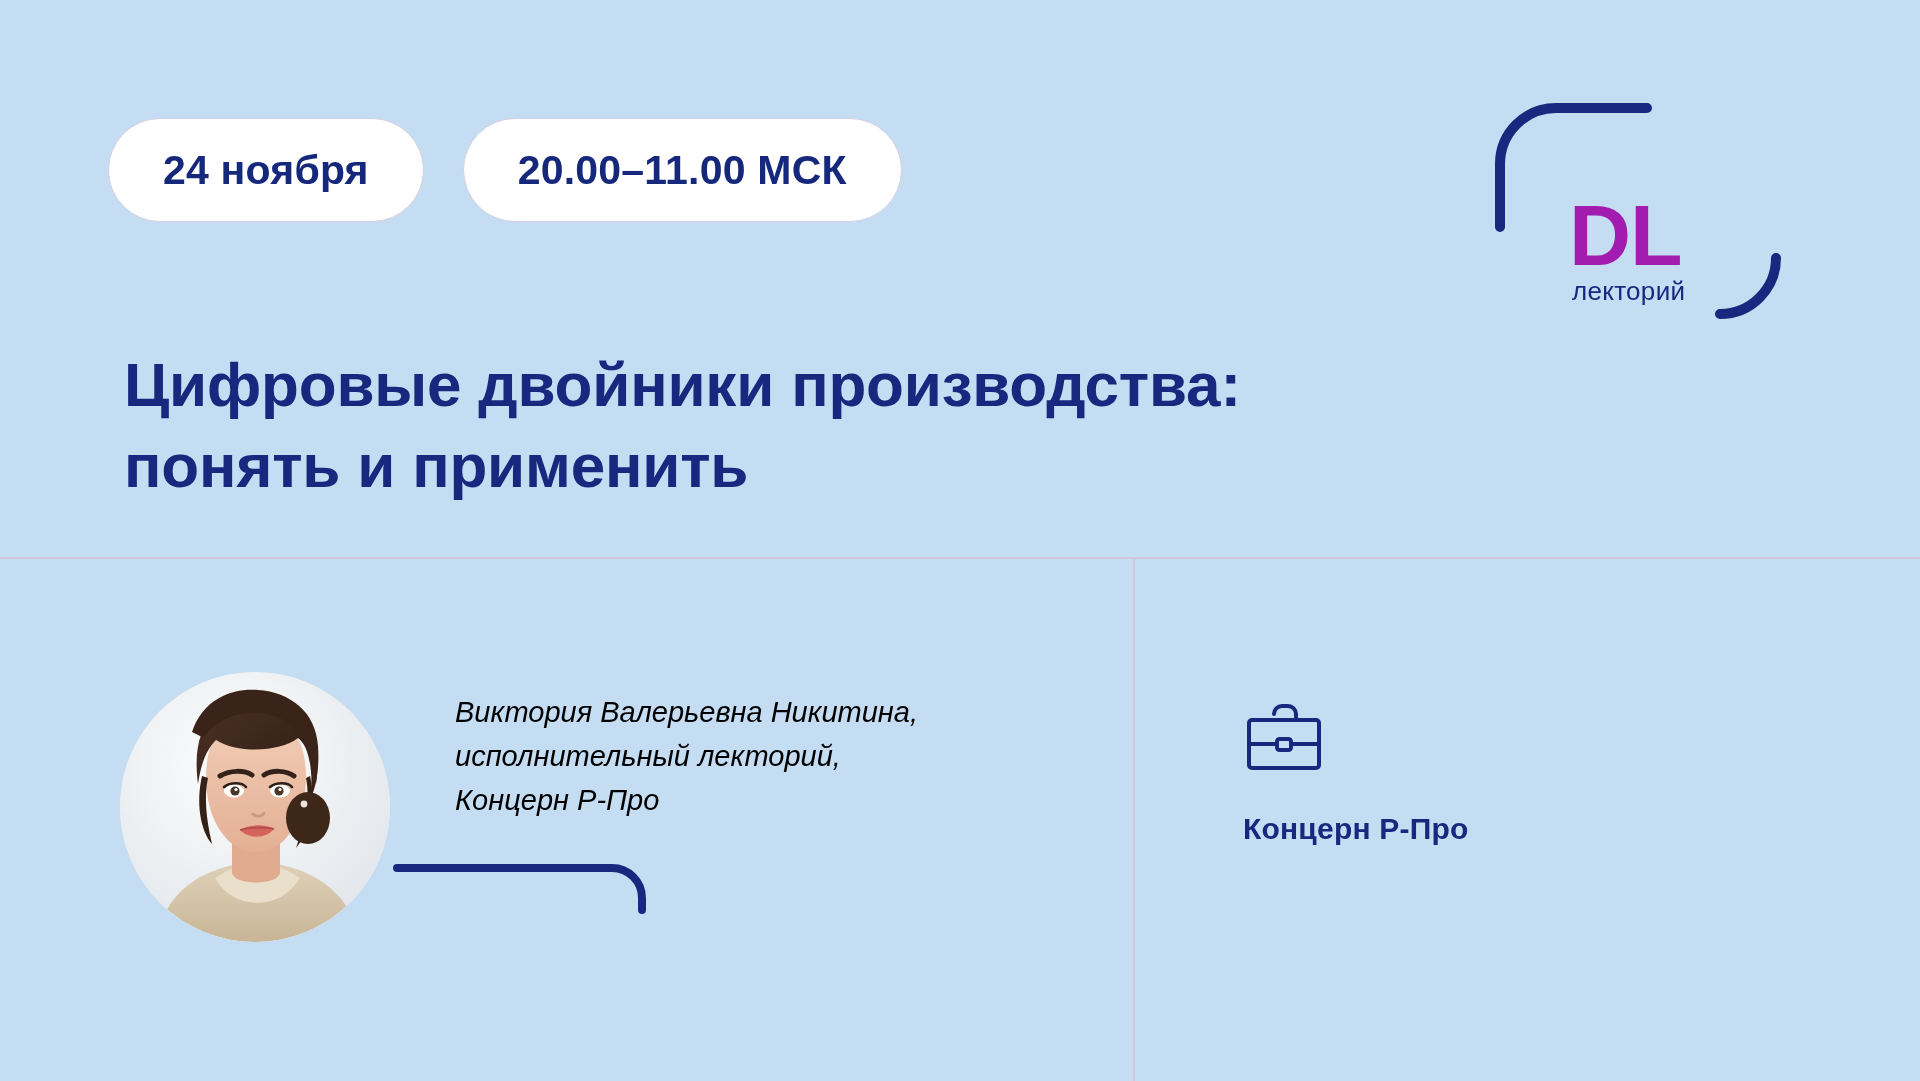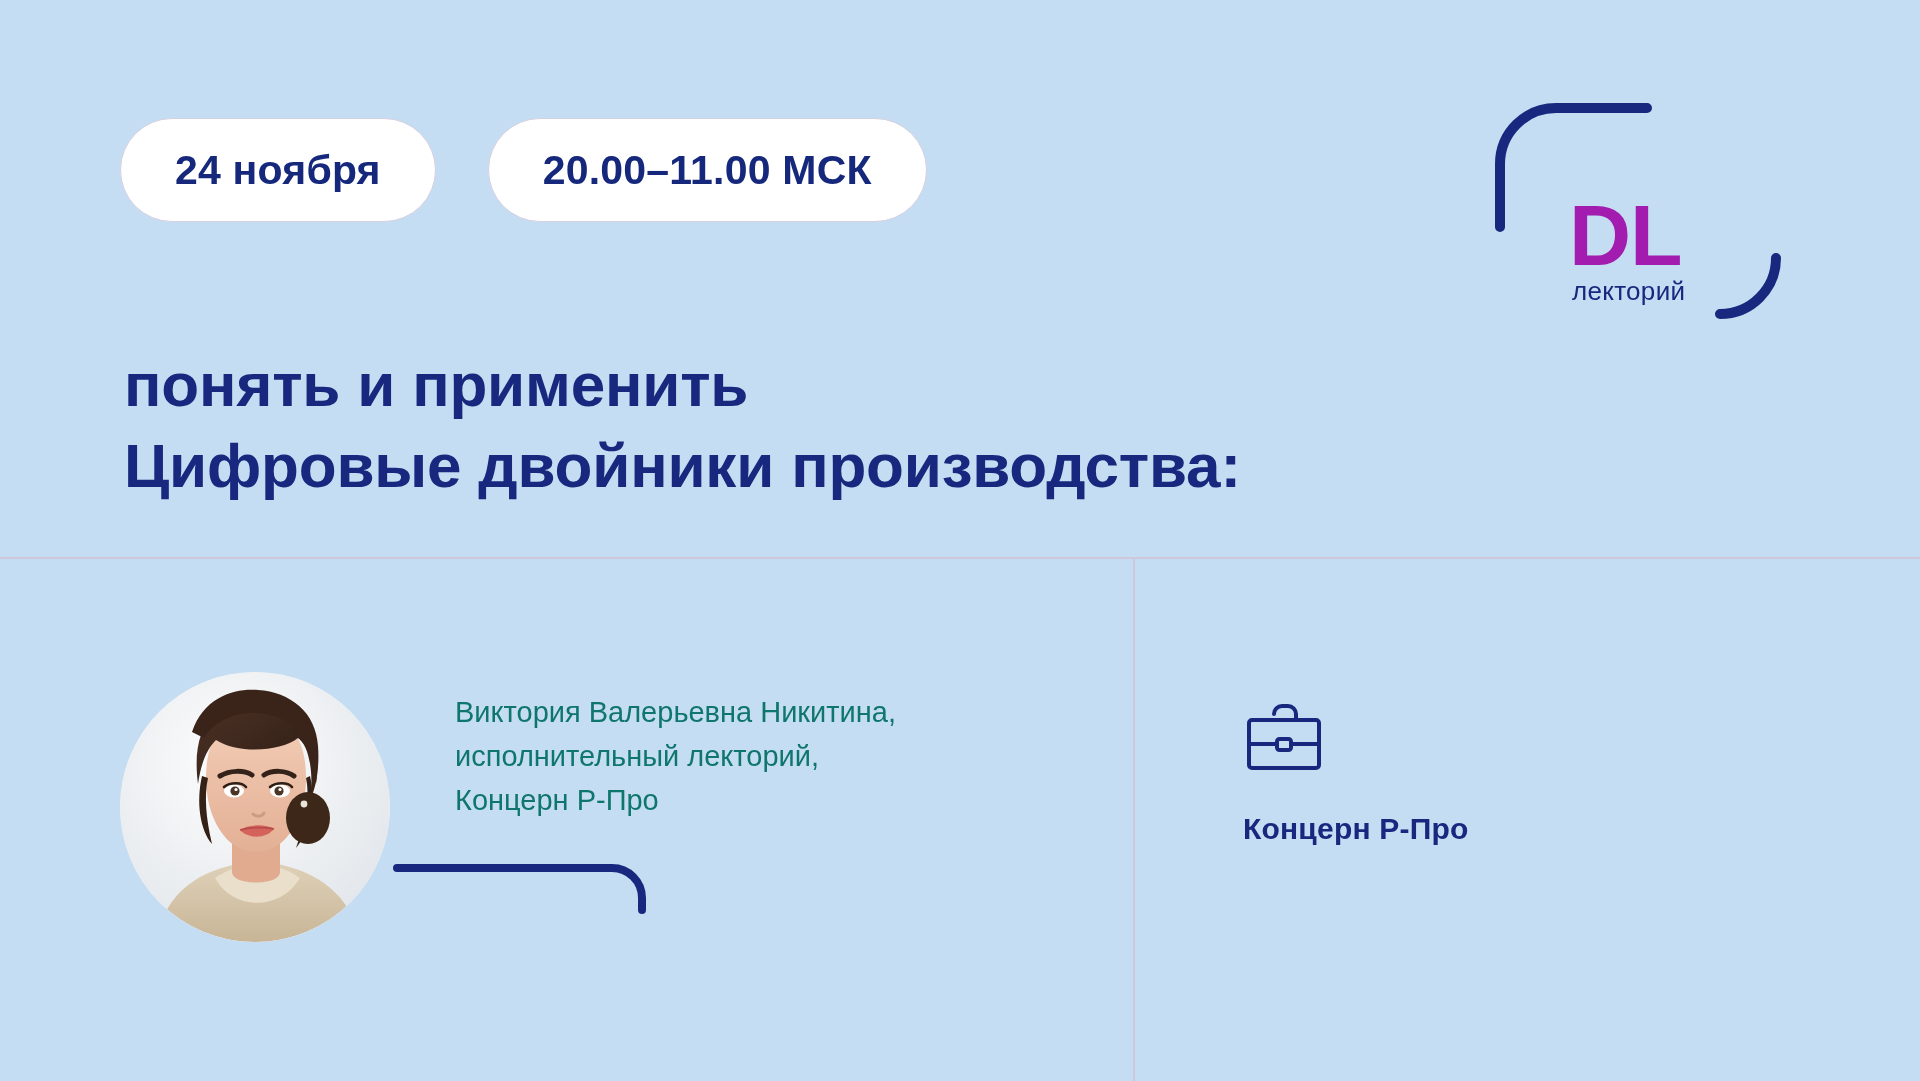--- a/index.html
+++ b/index.html
@@ -14,24 +14,24 @@
     position: relative;
     width: 1920px;
     height: 1081px;
     background: #c5ddf2;
     overflow: hidden;
   }
 
   
   .pill-row {
     position: absolute;
-    left: 120px;
+    left: 108px;
     top: 118px;
     display: flex;
-    gap: 52px;
+    gap: 39px;
   }
   .pill {
     height: 104px;
     border-radius: 60px;
     background: #ffffff;
     border: 1px solid #d5cfe0;
     display: flex;
     align-items: center;
     justify-content: center;
     padding: 0 54px;
@@ -123,25 +123,26 @@
     border-radius: 50%;
     overflow: hidden;
     background: #eef1f4;
   }
   .avatar svg { display: block; }
 
   .speaker-text {
     position: absolute;
     left: 455px;
     top: 690px;
-    color: #0f766e;
+    color: #000000;
     font-size: 29px;
     line-height: 1.52;
     font-weight: 400;
     white-space: nowrap;
+    font-style: italic;
   }
   .speaker-text .line { display: block; }
 
   .speaker-underline {
     position: absolute;
     left: 392px;
     top: 862px;
     width: 300px;
     height: 60px;
   }
@@ -173,22 +174,22 @@
   <div class="pill-row">
     <div class="pill">
       <span class="pill-text">24 ноября</span>
     </div>
     <div class="pill">
       <span class="pill-text">20.00–11.00 МСК</span>
     </div>
   </div>
 
   <h1 class="headline">
+    <span class="line">Цифровые двойники производства:</span>
     <span class="line">понять и применить</span>
-    <span class="line">Цифровые двойники производства:</span>
   </h1>
 
   <div class="logo-block">
     <svg class="logo-arc-tl" width="160" height="135" viewBox="0 0 160 135">
       <path d="M155 8 H64 A56 56 0 0 0 8 64 V127" stroke="#17287e" stroke-width="10" stroke-linecap="round" fill="none"></path>
     </svg>
     <svg class="logo-arc-br" width="105" height="96" viewBox="0 0 105 96">
       <path d="M62 6 A56 56 0 0 1 6 62" stroke="#17287e" stroke-width="10" stroke-linecap="round" fill="none"></path>
     </svg>
     <div class="logo-dl">DL</div>

